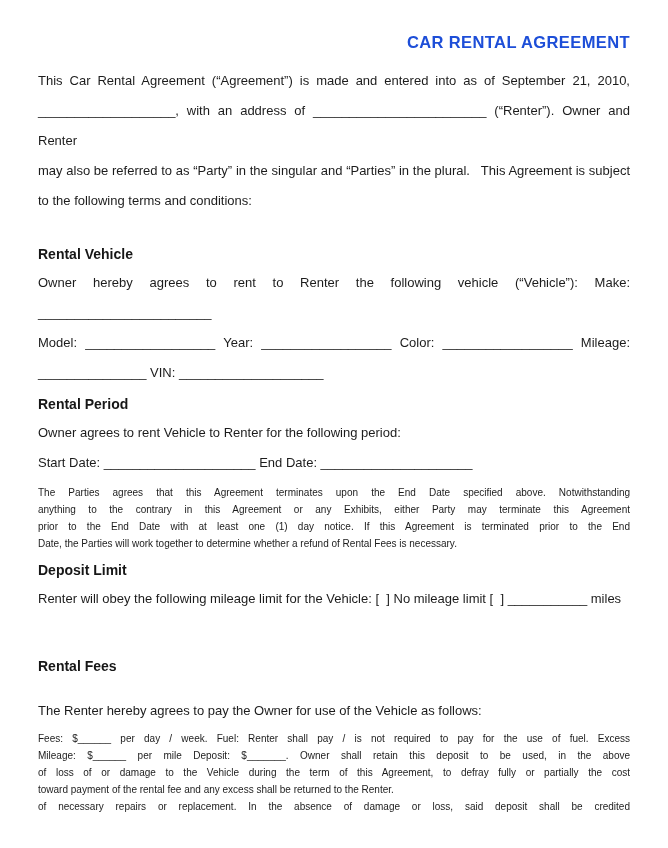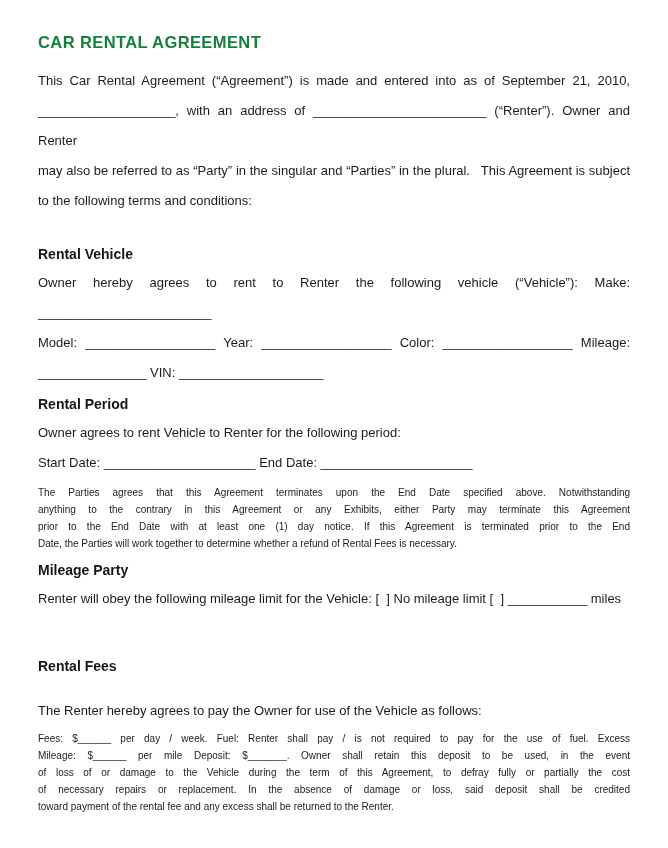--- a/index.html
+++ b/index.html
@@ -17,25 +17,25 @@
   .doc {
     box-sizing: border-box;
     width: 668px;
     height: 848px;
     padding: 24px 38px 0 38px;
     background: #ffffff;
   }
   .title {
     font-size: 16.5px;
     font-weight: bold;
-    text-align: left;
+    text-align: right;
     letter-spacing: 0.4px;
     line-height: 20px;
     margin: 8px 0 14px 0;
-    color: #15803d;
+    color: #1d4ed8;
   }
   .para2 { font-size: 13px; line-height: 30px; margin: 0; }
   .para1 { font-size: 10px; line-height: 17px; margin: 0; }
   .line  { display: block; }
   
   .jl {
     text-align: justify;
     text-align-last: justify;
     -moz-text-align-last: justify;
   }
@@ -79,30 +79,30 @@
     <span class="line">Owner agrees to rent Vehicle to Renter for the following period:</span>
     <span class="line">Start Date: _____________________ End Date: _____________________</span>
   </div>
   <div class="para1 m6">
     <span class="line jl">The Parties agrees that this Agreement terminates upon the End Date specified above. Notwithstanding</span>
     <span class="line jl">anything to the contrary in this Agreement or any Exhibits, either Party may terminate this Agreement</span>
     <span class="line jl">prior to the End Date with at least one (1) day notice. If this Agreement is terminated prior to the End</span>
     <span class="line">Date, the Parties will work together to determine whether a refund of Rental Fees is necessary.</span>
   </div>
 
-  <div class="heading h-mileage">Mileage Party</div>
+  <div class="heading h-mileage">Deposit Limit</div>
   <div class="para2 m6">
     <span class="line">Renter will obey the following mileage limit for the Vehicle: [&nbsp;&nbsp;] No mileage limit [&nbsp;&nbsp;] ___________ miles</span>
   </div>
 
   <div class="heading h-fees">Rental Fees</div>
   <div class="para2 m6">
     <span class="line">The Renter hereby agrees to pay the Owner for use of the Vehicle as follows:</span>
   </div>
   <div class="para1 m4">
     <span class="line jl">Fees: $______ per day / week. Fuel: Renter shall pay / is not required to pay for the use of fuel. Excess</span>
-    <span class="line jl">Mileage: $______ per mile Deposit: $_______. Owner shall retain this deposit to be used, in the event</span>
+    <span class="line jl">Mileage: $______ per mile Deposit: $_______. Owner shall retain this deposit to be used, in the above</span>
     <span class="line jl">of loss of or damage to the Vehicle during the term of this Agreement, to defray fully or partially the cost</span>
+    <span class="line">toward payment of the rental fee and any excess shall be returned to the Renter.</span>
     <span class="line jl">of necessary repairs or replacement. In the absence of damage or loss, said deposit shall be credited</span>
-    <span class="line">toward payment of the rental fee and any excess shall be returned to the Renter.</span>
   </div>
 
 </div>
 
 </body></html>

